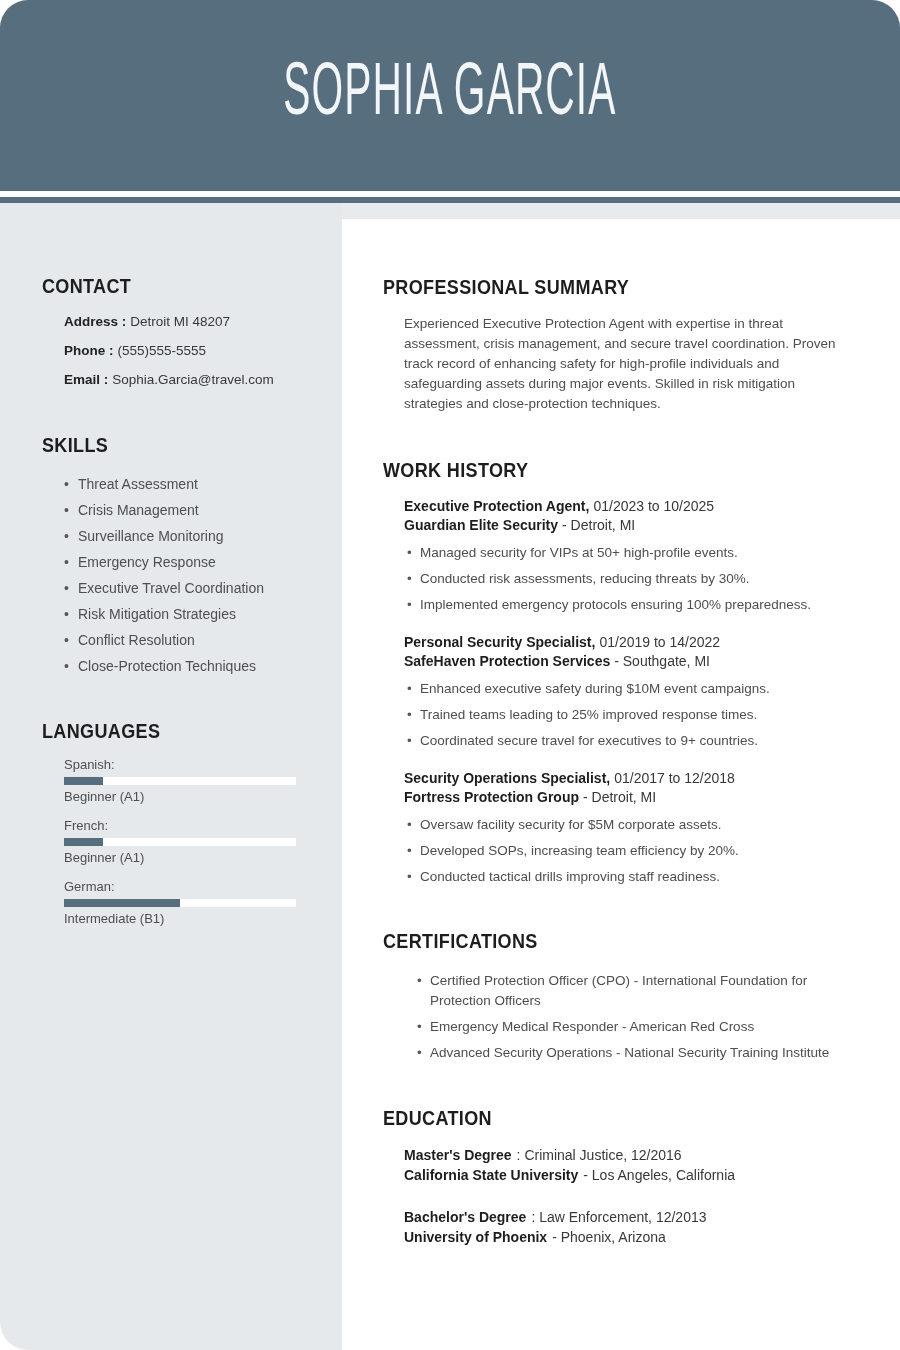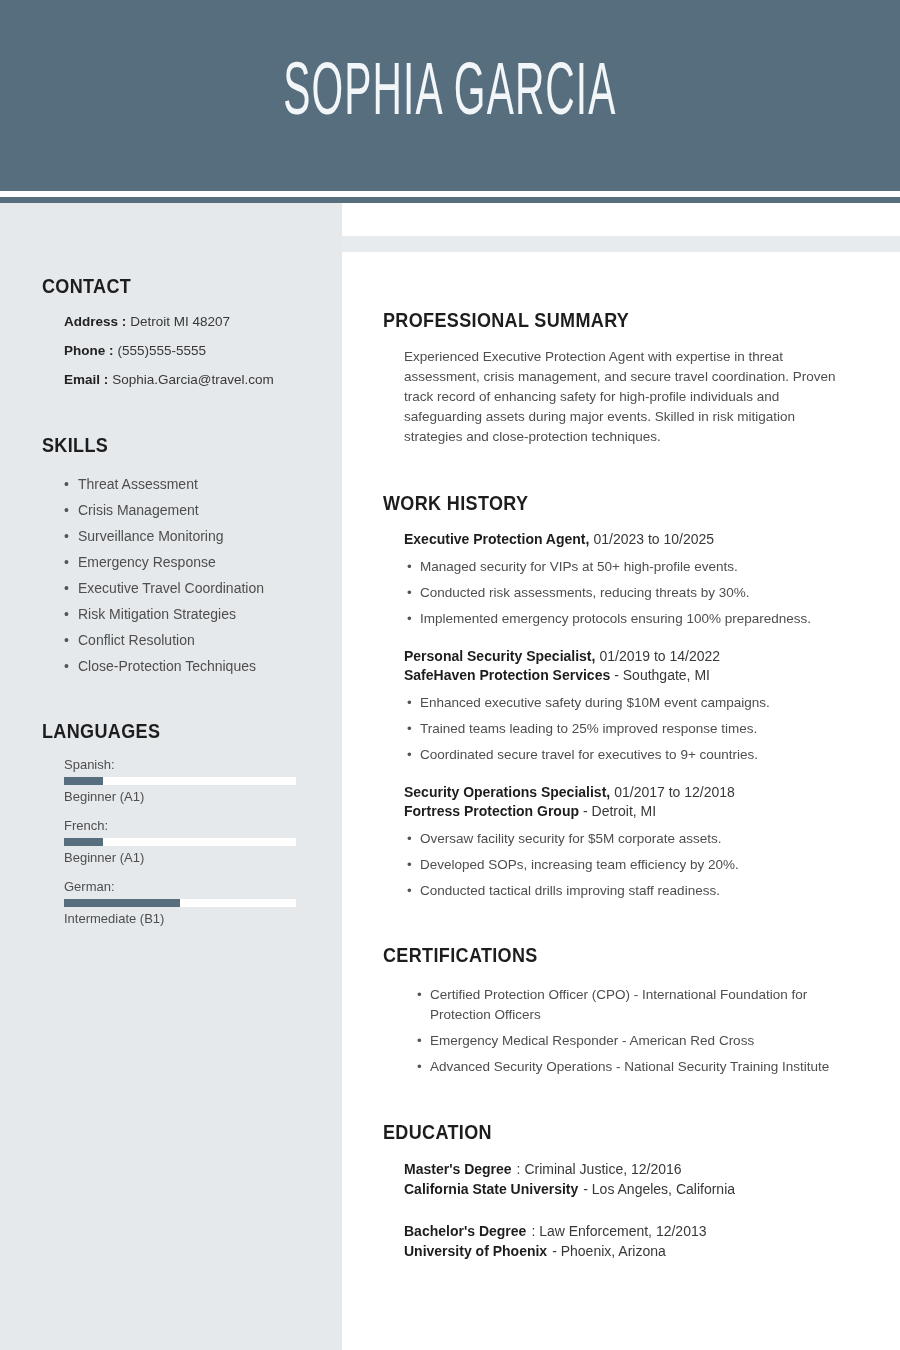--- a/index.html
+++ b/index.html
@@ -3,33 +3,33 @@
 <meta charset="utf-8">
 <style>
   :root{
     --accent:#566e7d; --sidebar-bg:#e5e9ec; --strip-bg:#e7ebee;
     --heading:#1d1d1d; --text:#4e4e4e; --text-dark:#383838;
     --name-color:#f3f6f8; --bar-track:#ffffff;
   }
   *{margin:0;padding:0;box-sizing:border-box;}
   html,body{background:#fff;}
   body{font-family:"Liberation Sans",sans-serif;}
-  .page{position:relative;width:900px;height:1350px;background:#fff;overflow:hidden;}
+  .page{position:relative;width:900px;height:1350px;background:#fff;overflow:hidden;border-radius:28px;}
 
   
   .hdr{position:absolute;left:0;top:0;width:900px;height:191px;background:var(--accent,#566e7d);
        display:flex;align-items:center;justify-content:center;padding-bottom:14px;}
   .name{font-size:74px;font-weight:400;letter-spacing:2px;color:var(--name-color,#f3f6f8);
         transform:scaleX(0.55);transform-origin:center;white-space:nowrap;}
   .hdr-rule{position:absolute;left:0;top:197px;width:900px;height:6px;background:var(--accent,#566e7d);}
 
   
   .body{position:absolute;left:0;top:203px;width:900px;height:1147px;display:flex;background:#fff;}
   .sidebar{width:342px;height:100%;background:var(--sidebar-bg,#e5e9ec);padding:72px 28px 0 42px;}
-  .main{flex:1;background:#fff;position:relative;margin-top:33px;}
+  .main{flex:1;background:#fff;position:relative;}
   .main-strip{height:16px;width:100%;background:var(--strip-bg,#e7ebee);}
   .main-content{padding:57px 60px 0 41px;}
 
   
   .sec-title{font-size:20px;font-weight:700;color:var(--heading,#1d1d1d);letter-spacing:.4px;
              transform:scaleX(0.9);transform-origin:left center;white-space:nowrap;line-height:22px;}
 
   
   .contact-list{margin:17px 0 8px 22px;}
   .c-row{font-size:13.5px;line-height:16px;margin-bottom:13px;color:var(--text-dark,#383838);}
@@ -158,20 +158,23 @@
           <p class="summary-text">Experienced Executive Protection Agent with expertise in threat assessment, crisis management, and secure travel coordination. Proven track record of enhancing safety for high-profile individuals and safeguarding assets during major events. Skilled in risk mitigation strategies and close-protection techniques.</p>
         </section>
 
         <section class="wh-sec">
           <h2 class="sec-title">WORK HISTORY</h2>
 
           <div class="job">
             <div class="job-line">
               <span class="job-title">Executive Protection Agent,</span><span class="job-dates">01/2023 to 10/2025</span>
             </div>
+            <div class="job-line">
+              <span class="job-company">Guardian Elite Security</span><span class="job-loc">- Detroit, MI</span>
+            </div>
             <ul class="jlist">
               <li>Managed security for VIPs at 50+ high-profile events.</li>
               <li>Conducted risk assessments, reducing threats by 30%.</li>
               <li>Implemented emergency protocols ensuring 100% preparedness.</li>
             </ul>
           </div>
 
           <div class="job">
             <div class="job-line">
               <span class="job-title">Personal Security Specialist,</span><span class="job-dates">01/2019 to 14/2022</span>

